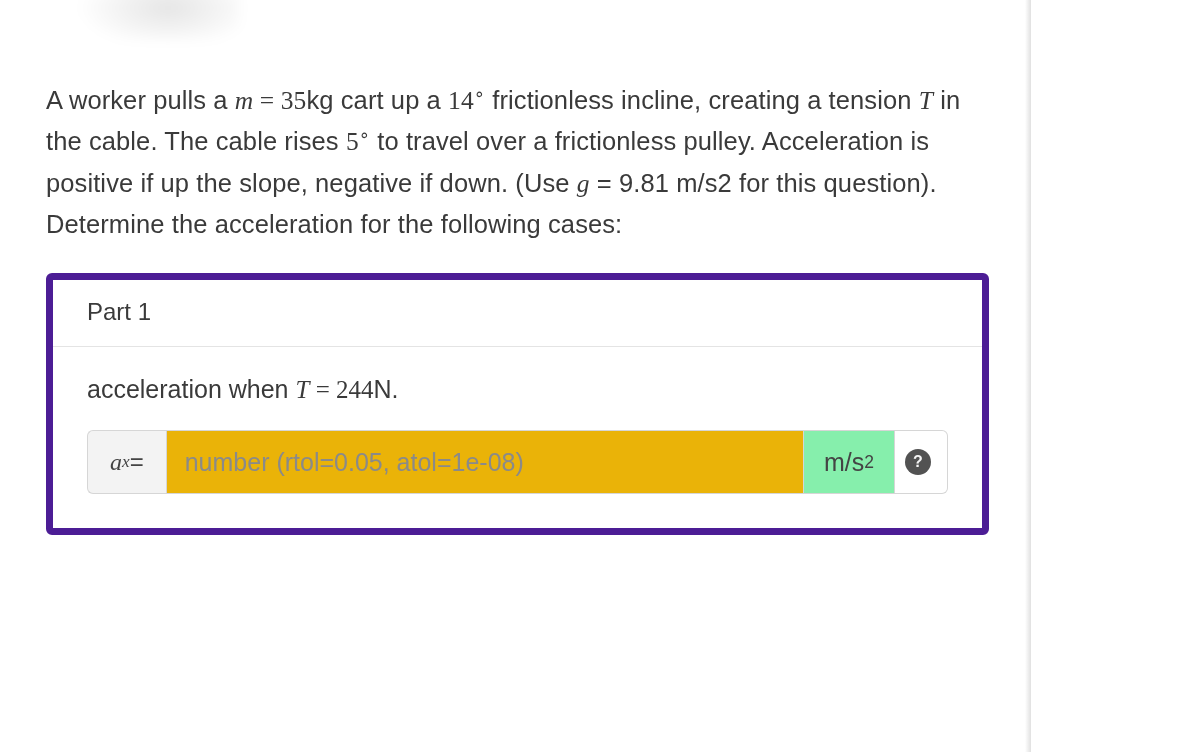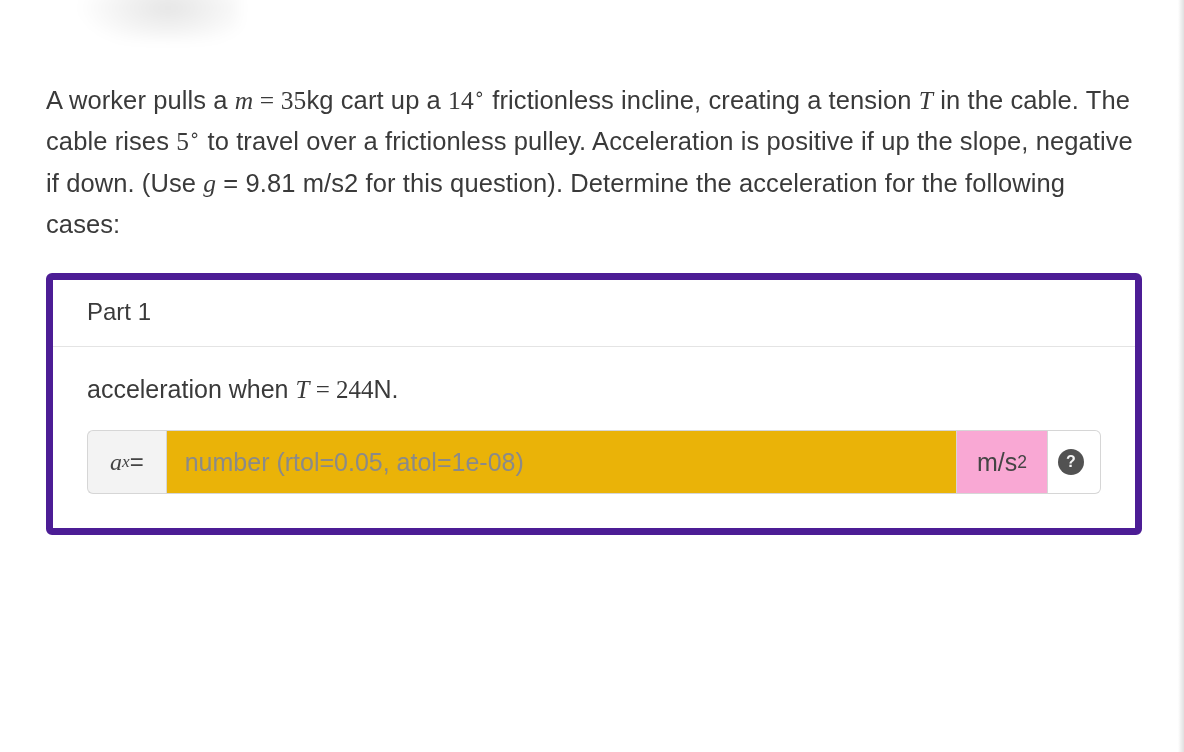--- a/index.html
+++ b/index.html
@@ -6,21 +6,21 @@
   html, body {
     margin: 0; padding: 0;
     width: 1184px; height: 752px;
     overflow: hidden;
     font-family: "Helvetica Neue", Helvetica, Arial, sans-serif;
     background: #ffffff;
     color: #333333;
   }
   .page {
     position: relative;
-    width: 1184px; height: 752px;
+    width: 1031px; height: 752px;
     background: #ffffff;
   }
   .right-edge-shadow {
     position: absolute;
     top: 0; right: 0; bottom: 0;
     width: 6px;
     background: linear-gradient(to left, rgba(0,0,0,0.12), rgba(0,0,0,0));
   }
   .smudge {
     position: absolute;
@@ -106,21 +106,21 @@
     color: #444;
     outline: none;
     background: #eab308;
   }
   .answer-input::placeholder { color: #8a8a8a; }
 
   .unit-box {
     display: flex;
     align-items: center;
     padding: 0 20px;
-    background: #f9a8d4;
+    background: #86efac;
     border: 1px solid #d6d6d6;
     border-left: none;
     font-size: 25px;
     color: #444;
     white-space: nowrap;
   }
   .unit-box sup { font-size: 0.7em; vertical-align: super; line-height: 0; }
 
   .help-box {
     display: flex;

